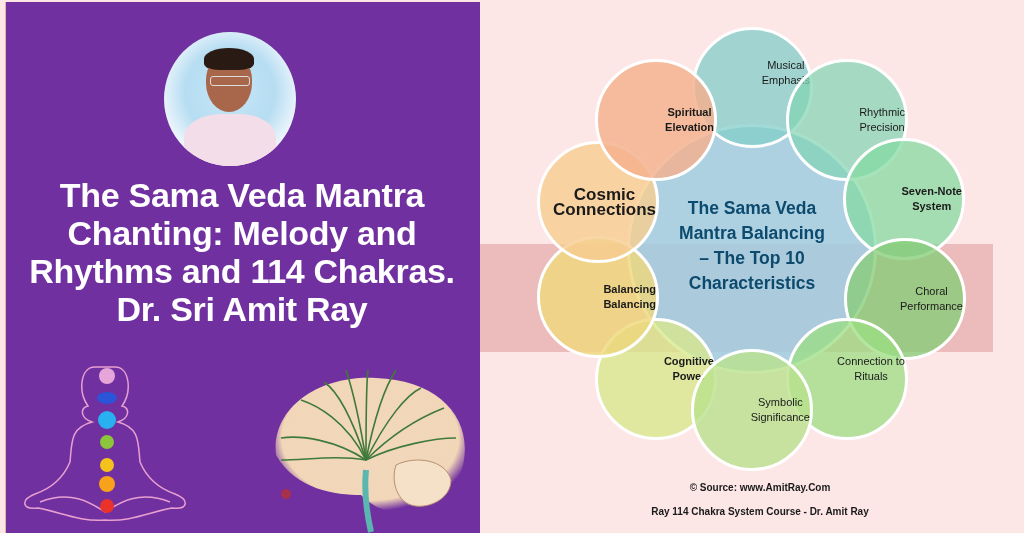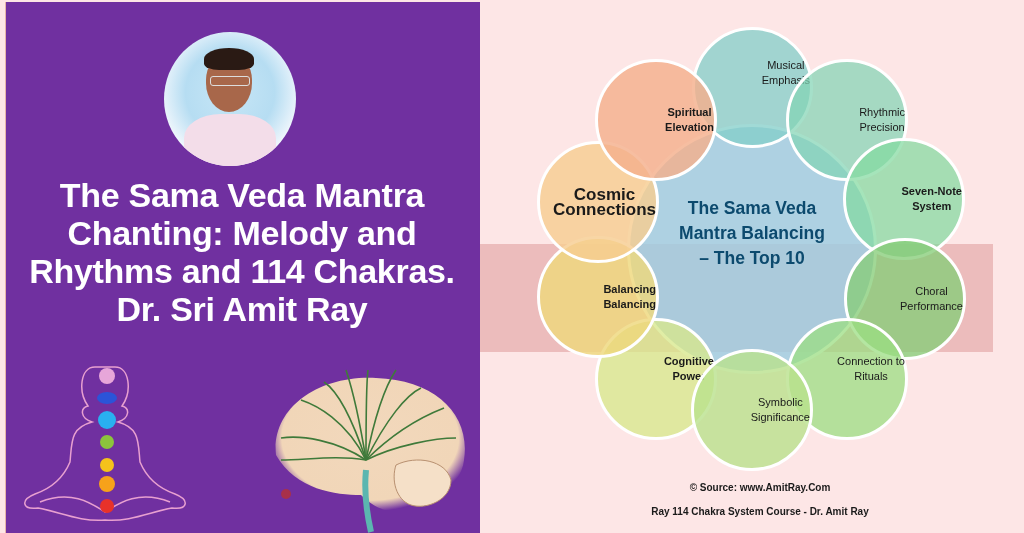--- a/index.html
+++ b/index.html
@@ -148,19 +148,20 @@
     <div>
         <span>Spiritual</span>
         <span>Elevation</span>
       </div>
   </div>
 
   <div class="center-title">
     <div>The Sama Veda</div>
     <div>Mantra Balancing</div>
     <div>– The Top 10</div>
+    <div>Characteristics</div>
   </div>
 </div>
 
 <div class="source">
   <div>© Source: www.AmitRay.Com</div>
   <div>Ray 114 Chakra System Course - Dr. Amit Ray</div>
 </div>
 
 </body></html>

